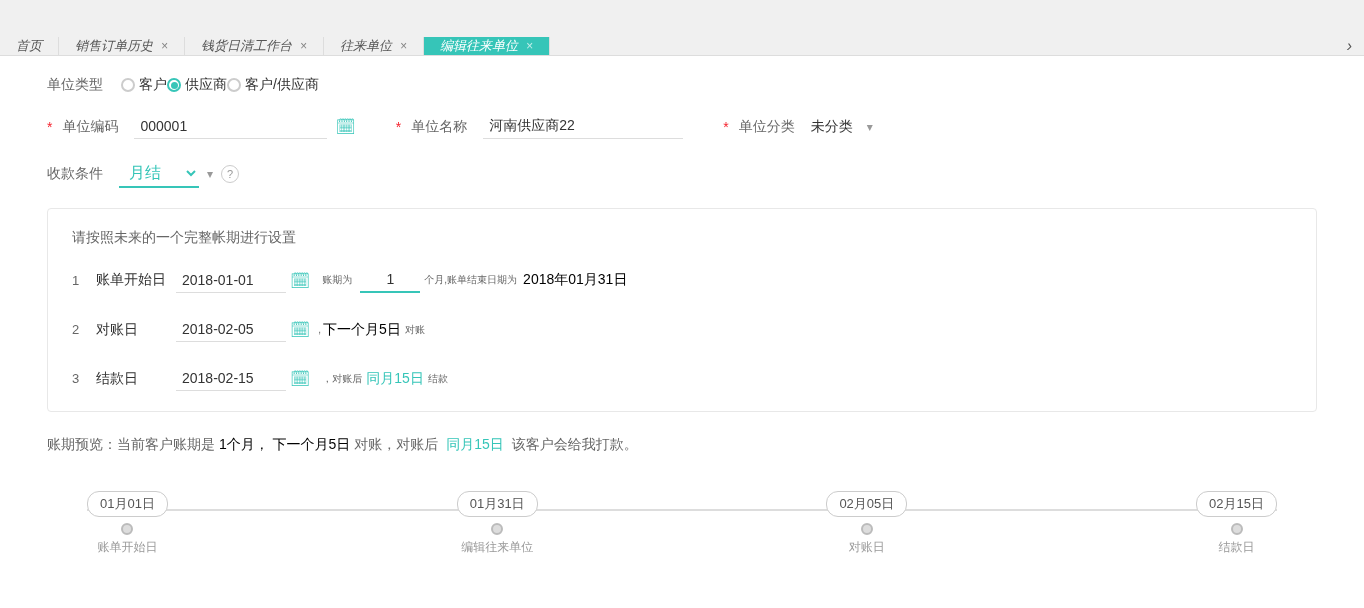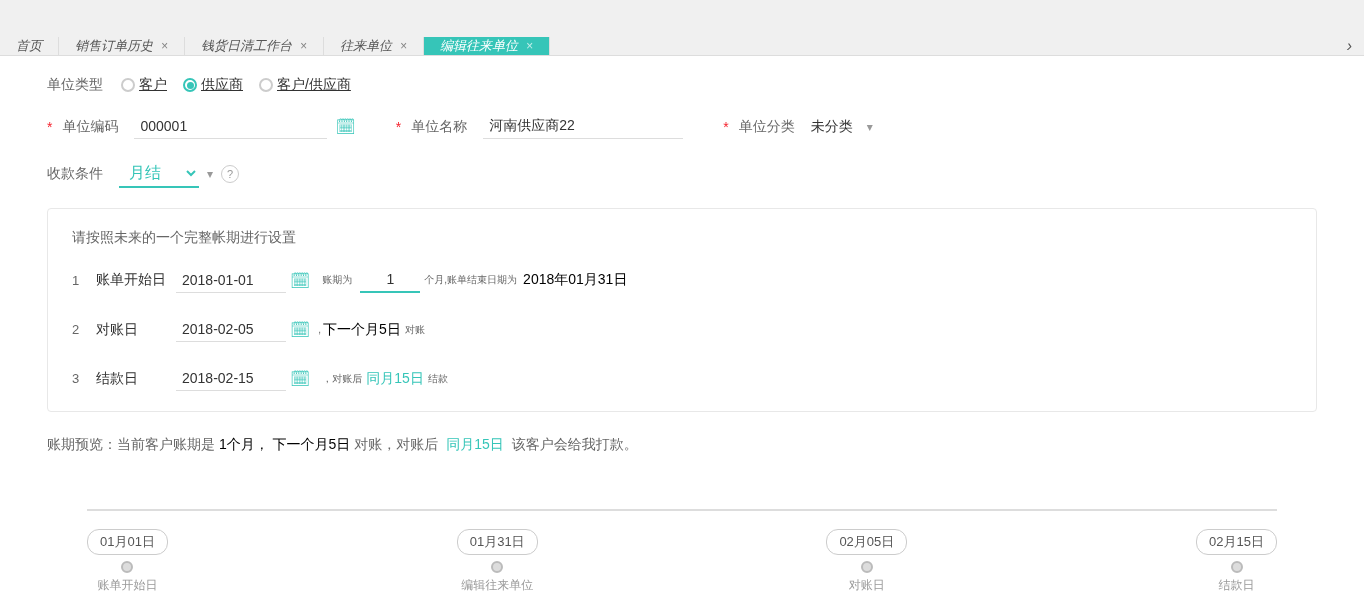--- a/index.html
+++ b/index.html
@@ -67,22 +67,21 @@
       white-space: nowrap;
       margin-right: 8px;
     }
     .required-star {
       color: #f5222d;
       margin-right: 2px;
     }
     .radio-group {
       display: flex;
       align-items: flex-end;
-      gap: 16px;
-      text-decoration: underline;
+      gap: 0;
     }
     .radio-item {
       display: flex;
       align-items: center;
       gap: 4px;
       cursor: pointer;
     }
     .radio-circle {
       width: 14px;
       height: 14px;
@@ -242,21 +241,20 @@
       top: 28px;
       left: 40px;
       right: 40px;
       height: 2px;
       background: #ddd;
     }
     .timeline-nodes {
       display: flex;
       justify-content: space-between;
       position: relative;
-      margin-top: 38px;
     }
     .timeline-dot {
       width: 12px;
       height: 12px;
       border-radius: 50%;
       background: #ddd;
       border: 2px solid #bbb;
       z-index: 1;
     }
     .timeline-badge {

